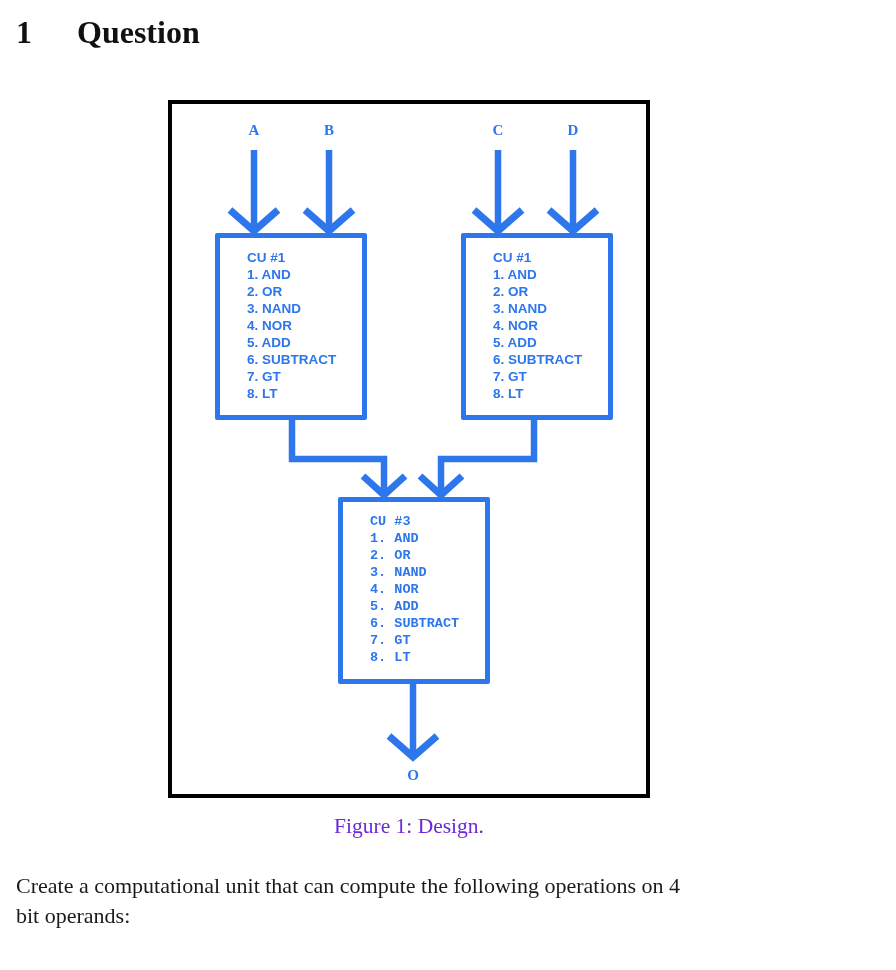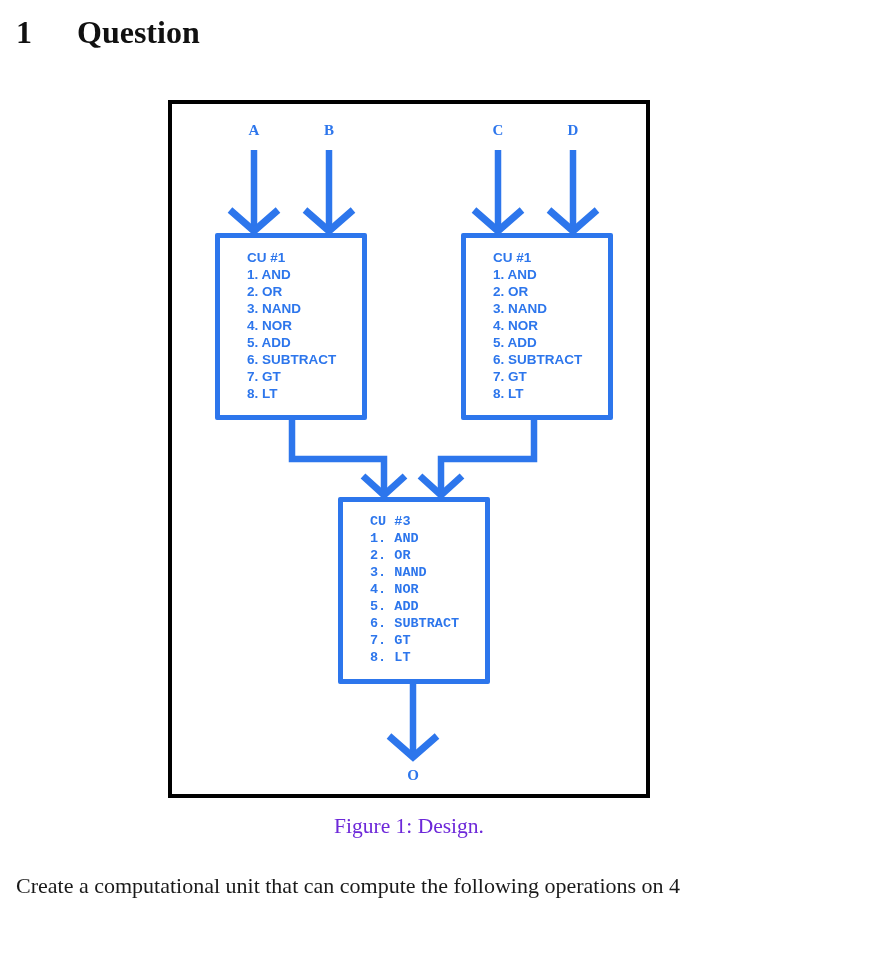--- a/index.html
+++ b/index.html
@@ -190,15 +190,16 @@
         <span>8. LT</span>
       </div>
 
     </div>
   </div>
 
   <div class="caption">Figure 1: Design.</div>
 
   <div class="body-text">
     <span>Create a computational unit that can compute the following operations on 4</span>
+    <span>bit operands:</span>
   </div>
 
 </div>
 
 </body></html>

